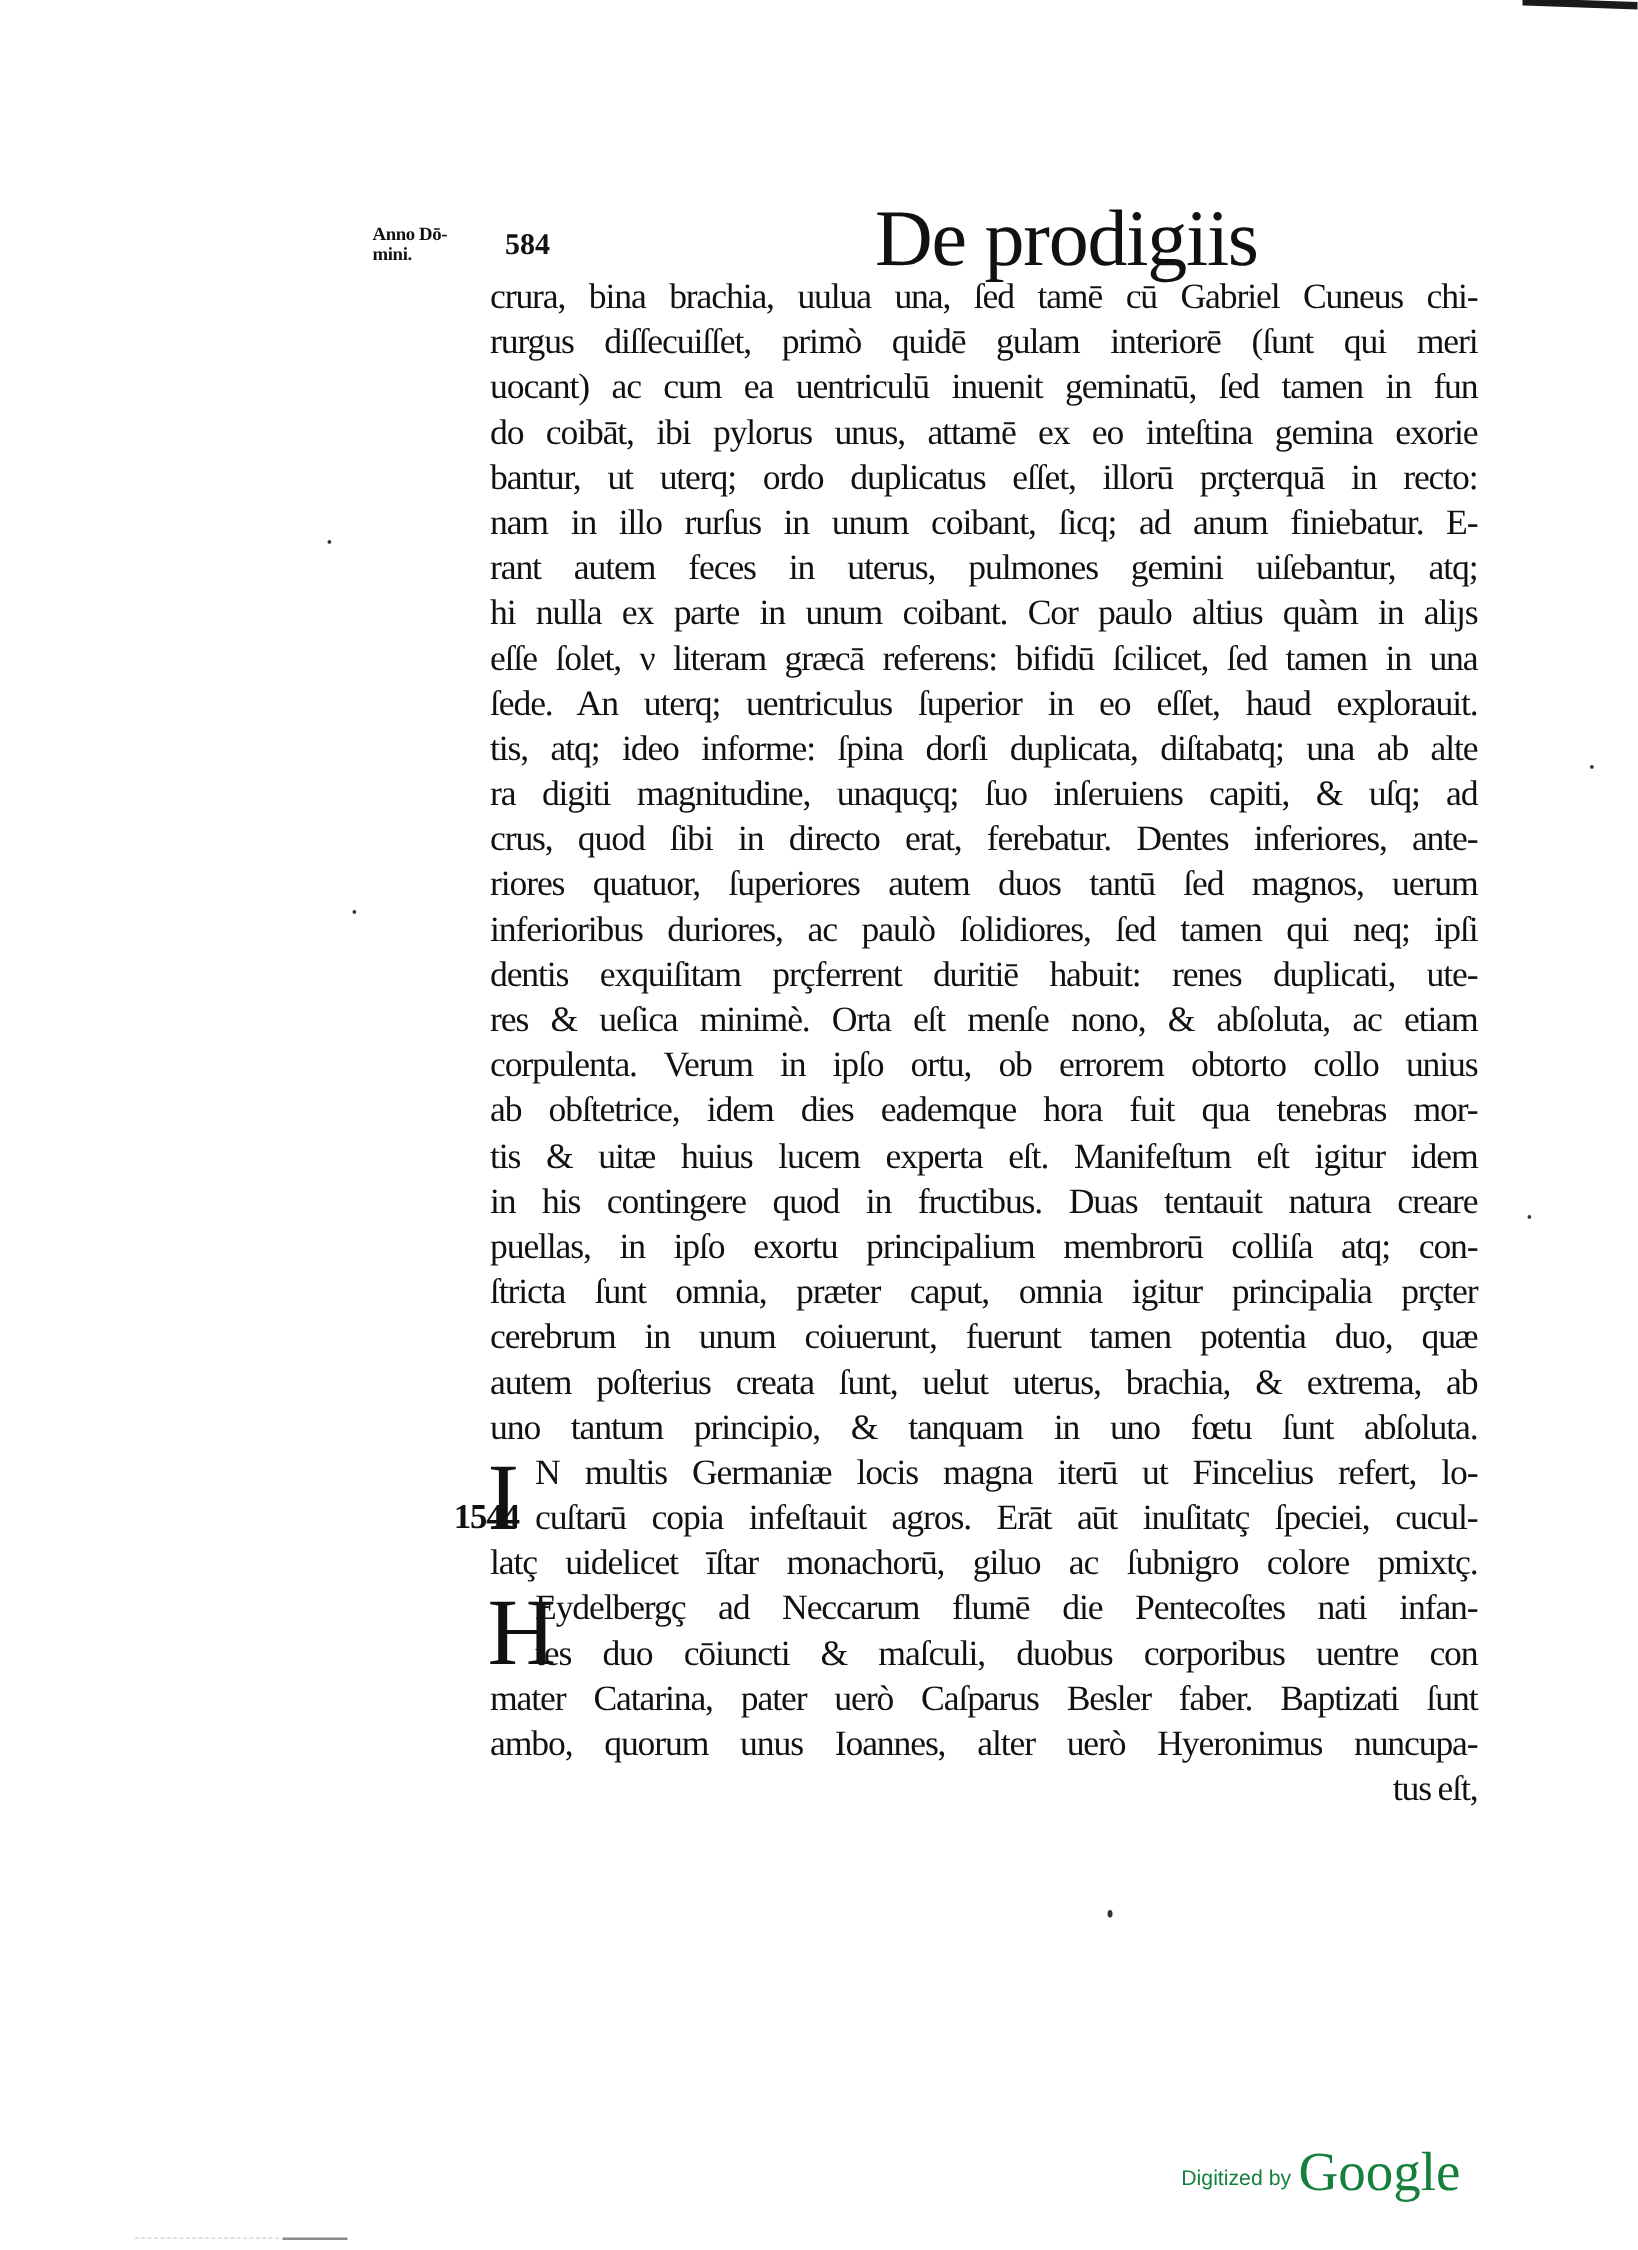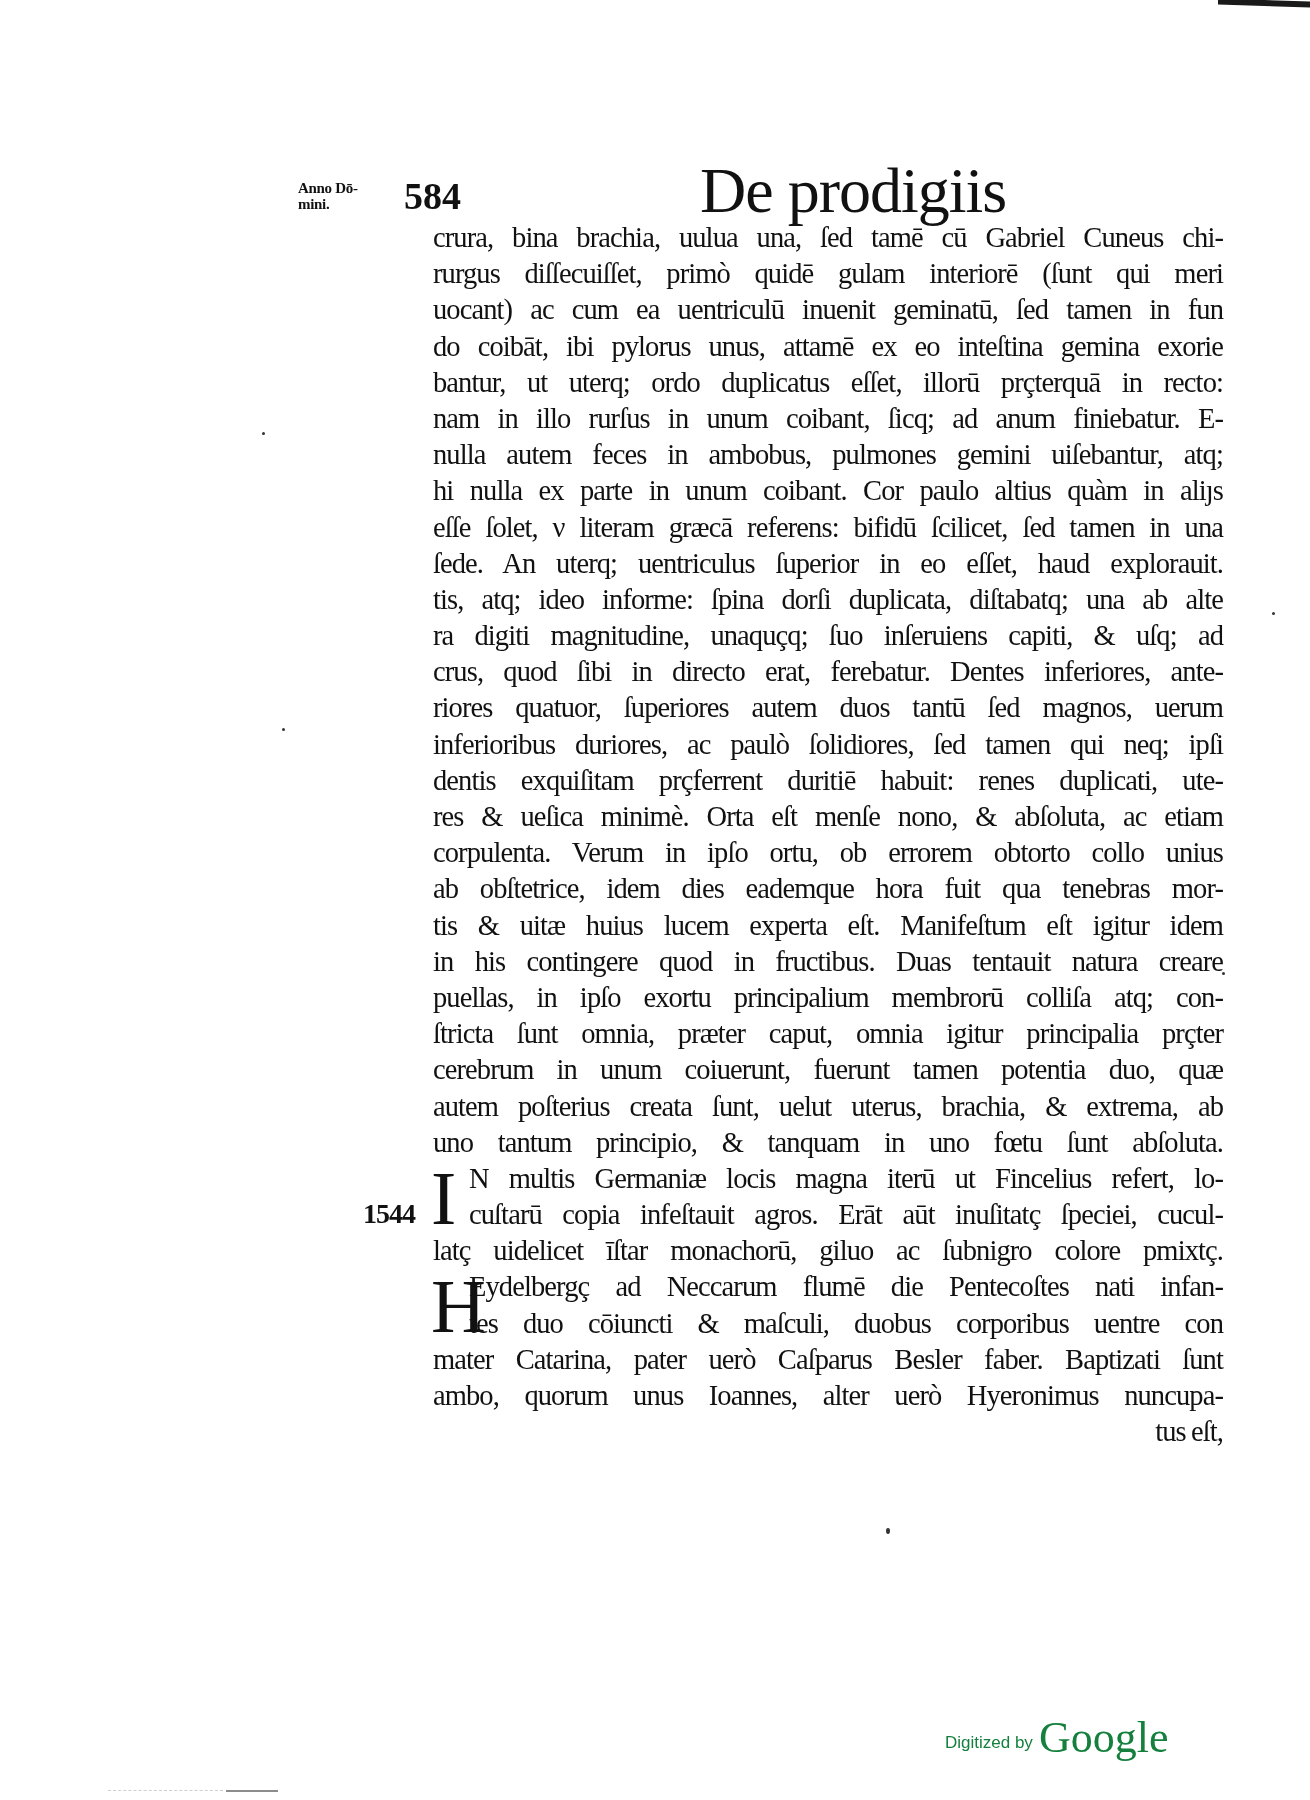--- a/index.html
+++ b/index.html
@@ -36,35 +36,35 @@
       top: 180px;
       font-size: 15px;
       font-weight: bold;
       line-height: 16px;
       letter-spacing: -0.3px;
     }
     .page-number {
       position: absolute;
       left: 404px;
       top: 176px;
-      font-size: 38px;
+      font-size: 24px;
       line-height: 40px;
       font-weight: bold;
     }
     .running-title {
       position: absolute;
       left: 700px;
       top: 160px;
       font-size: 64px;
       line-height: 62px;
       letter-spacing: -1px;
     }
     .body-text {
       position: absolute;
-      left: 433px;
+      left: 392px;
       top: 220px;
       width: 790px;
     }
     .line {
       height: 36.2px;
       line-height: 36px;
       font-size: 28.5px;
       white-space: nowrap;
       text-align: justify;
       text-align-last: justify;
@@ -159,21 +159,21 @@
 
   <div class="body-text">
 
     <div>
       <div class="line">crura, bina brachia, uulua una, ſed tamē cū Gabriel Cuneus chi-</div>
       <div class="line">rurgus diſſecuiſſet, primò quidē gulam interiorē (ſunt qui meri</div>
       <div class="line">uocant) ac cum ea uentriculū inuenit geminatū, ſed tamen in fun</div>
       <div class="line">do coibāt, ibi pylorus unus, attamē ex eo inteſtina gemina exorie</div>
       <div class="line">bantur, ut uterq; ordo duplicatus eſſet, illorū prçterquā in recto:</div>
       <div class="line">nam in illo rurſus in unum coibant, ſicq; ad anum finiebatur. E-</div>
-      <div class="line">nulla autem feces in ambobus, pulmones gemini uiſebantur, atq;</div>
+      <div class="line">rant autem feces in uterus, pulmones gemini uiſebantur, atq;</div>
       <div class="line">hi nulla ex parte in unum coibant. Cor paulo altius quàm in aliȷs</div>
       <div class="line">eſſe ſolet, ν literam græcā referens: bifidū ſcilicet, ſed tamen in una</div>
       <div class="line">ſede. An uterq; uentriculus ſuperior in eo eſſet, haud explorauit.</div>
       <div class="line">tis, atq; ideo informe: ſpina dorſi duplicata, diſtabatq; una ab alte</div>
       <div class="line">ra digiti magnitudine, unaquçq; ſuo inſeruiens capiti, &amp; uſq; ad</div>
       <div class="line">crus, quod ſibi in directo erat, ferebatur. Dentes inferiores, ante-</div>
       <div class="line">riores quatuor, ſuperiores autem duos tantū ſed magnos, uerum</div>
       <div class="line">inferioribus duriores, ac paulò ſolidiores, ſed tamen qui neq; ipſi</div>
       <div class="line">dentis exquiſitam prçferrent duritiē habuit: renes duplicati, ute-</div>
       <div class="line">res &amp; ueſica minimè. Orta eſt menſe nono, &amp; abſoluta, ac etiam</div>

